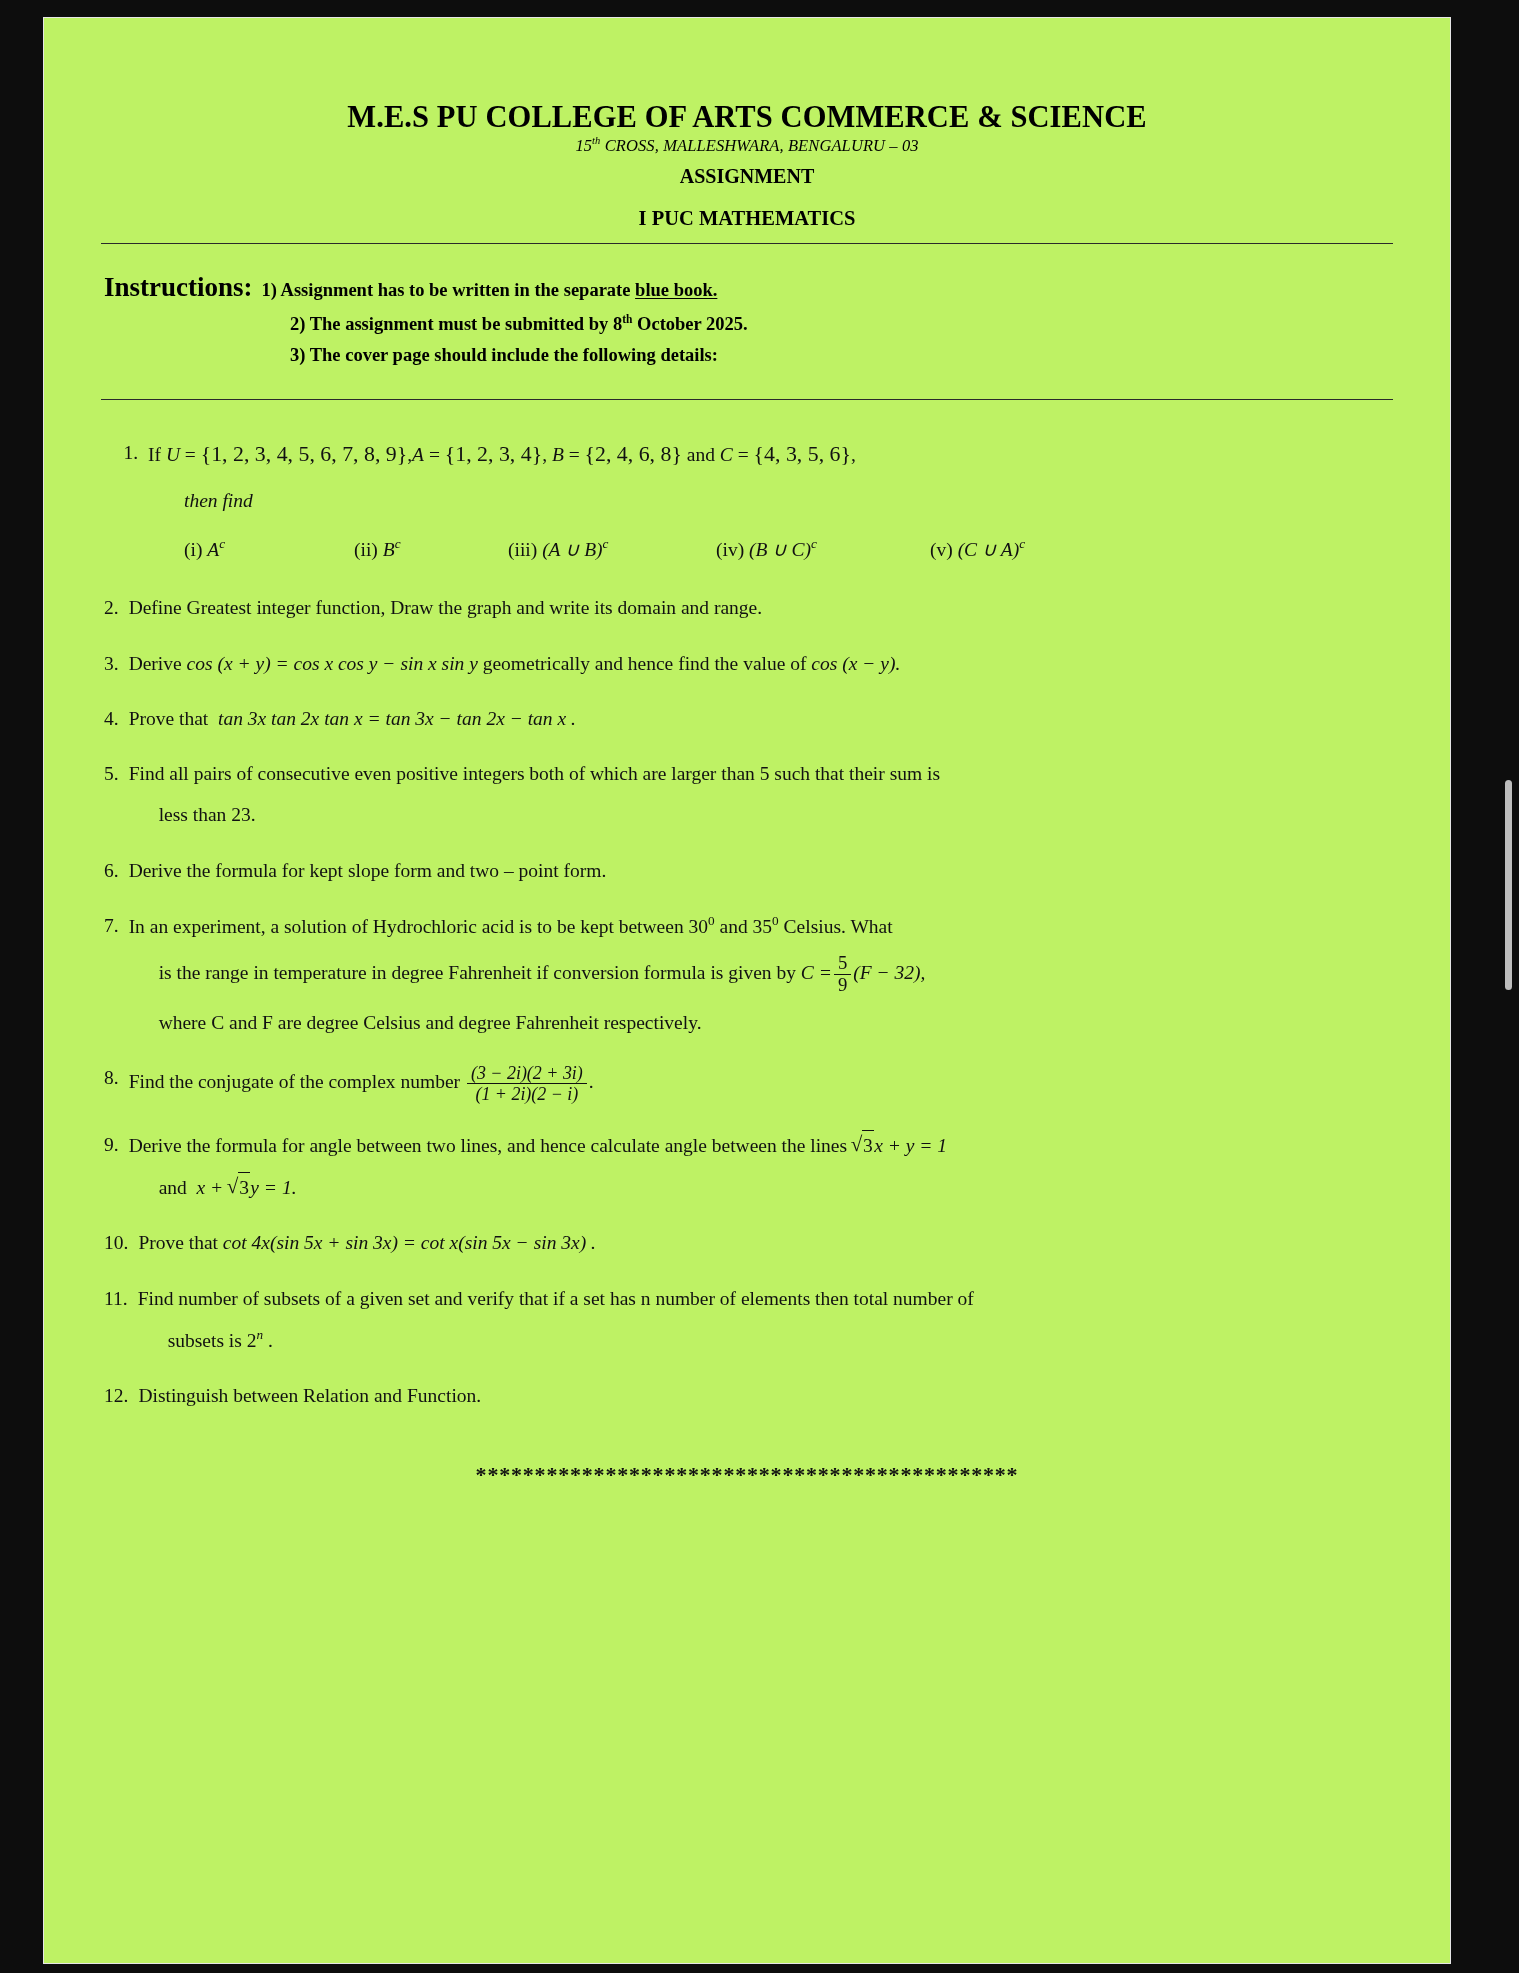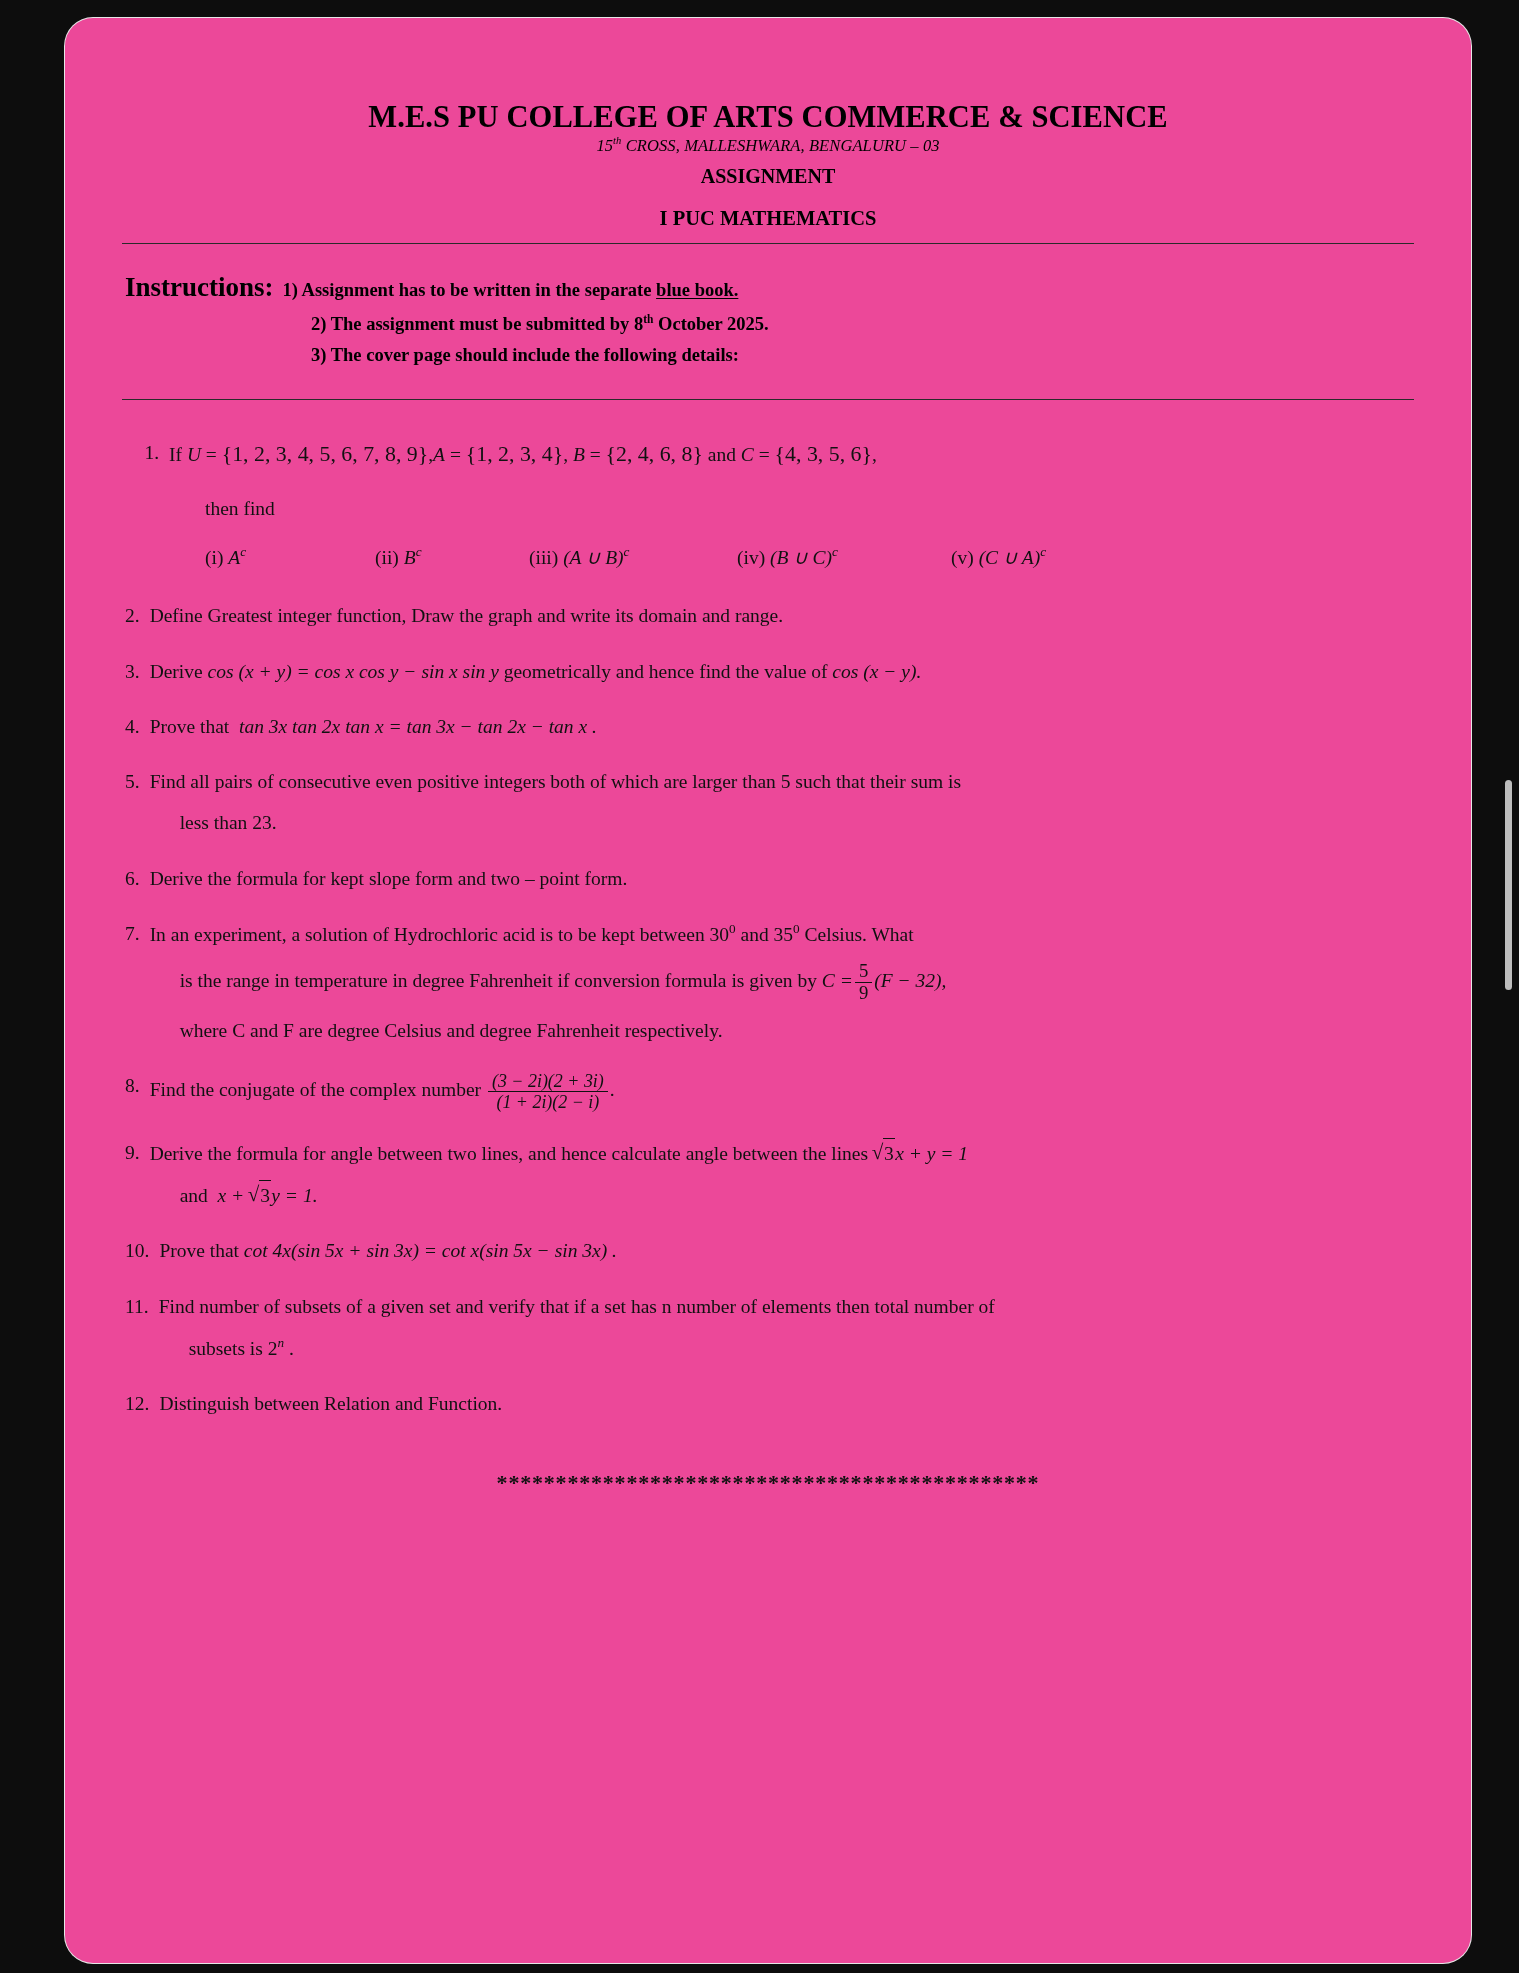--- a/index.html
+++ b/index.html
@@ -18,28 +18,27 @@
   
   #backdrop {
     position: absolute;
     inset: 0;
     background: #0d0d0d;
   }
 
   
   #sheet {
     position: absolute;
-    left: 65px;
+    left: 44px;
     top: 18px;
     width: 1406px;
     height: 1945px;
-    background: #ec4899;
+    background: #bef264;
     box-shadow: 0 0 0 1px #e6e6e6;
     overflow: hidden;
-    border-radius: 28px;
   }
 
   
   #scrollbar-track {
     position: absolute;
     right: 3px;
     top: 0;
     width: 10px;
     height: 1973px;
     background: transparent;
@@ -158,21 +157,21 @@
     display: flex;
     margin: 18px 0 4px 36px;
     font-size: 19.5px;
   }
   .subopts .opt { white-space: nowrap; }
   .subopts .opt.o1 { width: 170px; }
   .subopts .opt.o2 { width: 154px; }
   .subopts .opt.o3 { width: 208px; }
   .subopts .opt.o4 { width: 214px; }
 
-  .cont-line { margin-left: 36px; margin-top: 24px; }
+  .cont-line { margin-left: 36px; margin-top: 16px; font-style: italic; }
   .cont-line2 { margin-left: 30px; margin-top: 12px; }
 
   
   .frac {
     display: inline-flex;
     flex-direction: column;
     vertical-align: middle;
     text-align: center;
     margin: 0 2px;
     line-height: 1.12;

